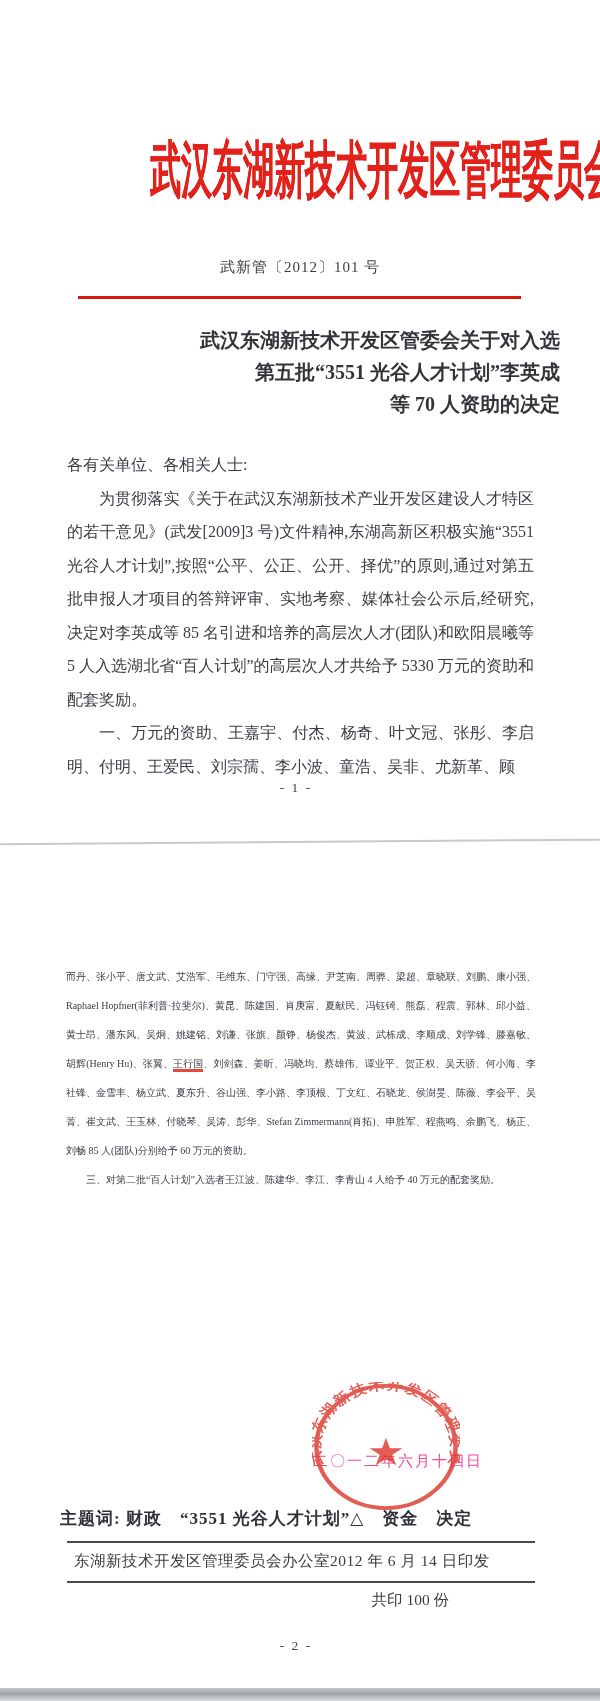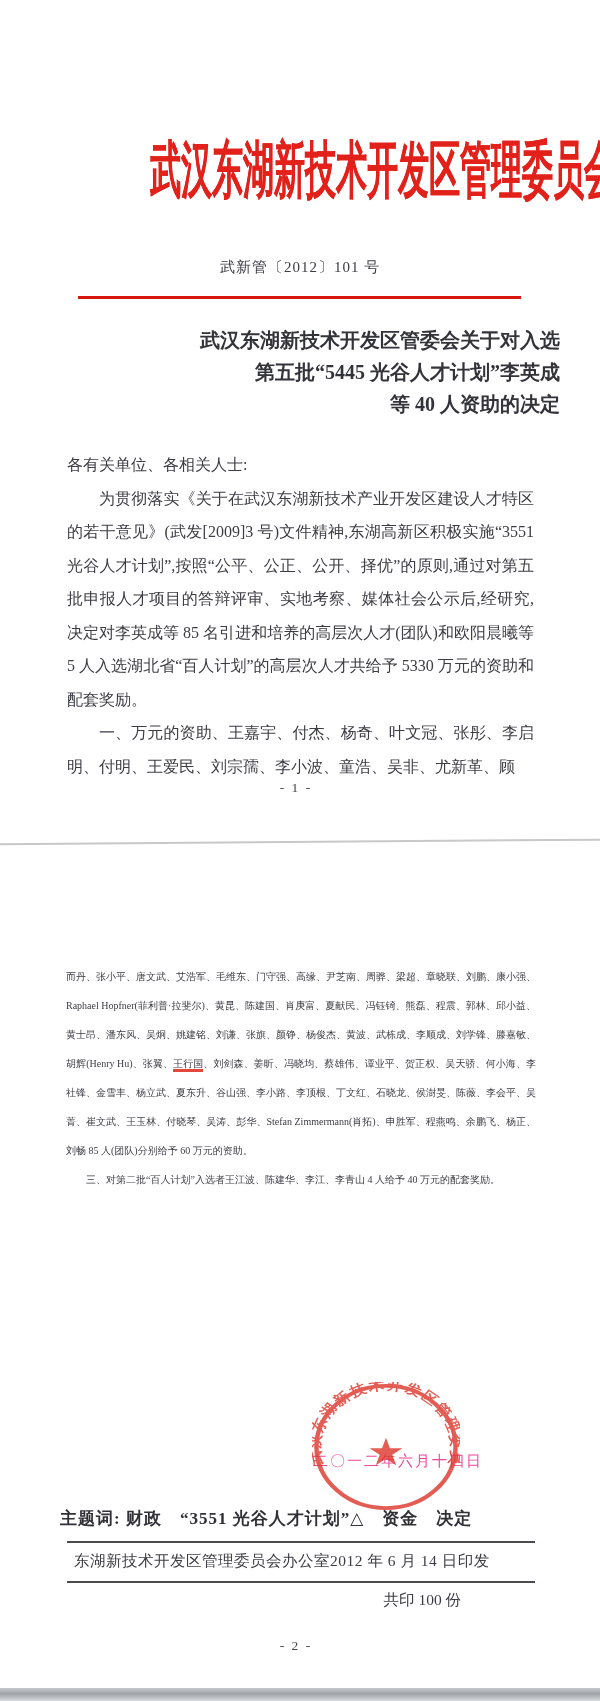--- a/index.html
+++ b/index.html
@@ -132,21 +132,21 @@
     position: absolute;
     top: 1551px; left: 74px; right: 72px;
     display: flex;
     justify-content: flex-start;
     font-size: 15.5px;
     color: #3c3c44;
     letter-spacing: 0.5px;
   }
   .copies {
     position: absolute;
-    top: 1590px; left: 0; right: 139px;
+    top: 1590px; left: 0; right: 151px;
     text-align: right;
     font-size: 15.5px;
     color: #3c3c44;
   }
   .scan-edge {
     position: absolute;
     top: 1688px; left: 0;
     width: 600px; height: 13px;
     background: linear-gradient(#c6c9cc 0%, #9fa3a8 45%, #d9dbdd 100%);
   }
@@ -157,22 +157,22 @@
 <div class="canvas">
 
   <div class="doc-header">武汉东湖新技术开发区管理委员会文件</div>
 
   <div class="doc-number">武新管〔2012〕101 号</div>
 
   <div class="red-rule"></div>
 
   <div class="doc-title">
     <div>武汉东湖新技术开发区管委会关于对入选</div>
-    <div>第五批“5445 光谷人才计划”李英成</div>
-    <div>等 40 人资助的决定</div>
+    <div>第五批“3551 光谷人才计划”李英成</div>
+    <div>等 70 人资助的决定</div>
   </div>
 
   <div class="body1">
     <p>各有关单位、各相关人士:</p>
     <p class="indent">为贯彻落实《关于在武汉东湖新技术产业开发区建设人才特区的若干意见》(武发[2009]3 号)文件精神,东湖高新区积极实施“3551 光谷人才计划”,按照“公平、公正、公开、择优”的原则,通过对第五批申报人才项目的答辩评审、实地考察、媒体社会公示后,经研究,决定对李英成等 85 名引进和培养的高层次人才(团队)和欧阳晨曦等 5 人入选湖北省“百人计划”的高层次人才共给予 5330 万元的资助和配套奖励。</p>
     <p class="indent">一、万元的资助、王嘉宇、付杰、杨奇、叶文冠、张彤、李启明、付明、王爱民、刘宗孺、李小波、童浩、吴非、尤新革、顾</p>
   </div>
 
   <div class="pagenum pagenum-1">- 1 -</div>
 

